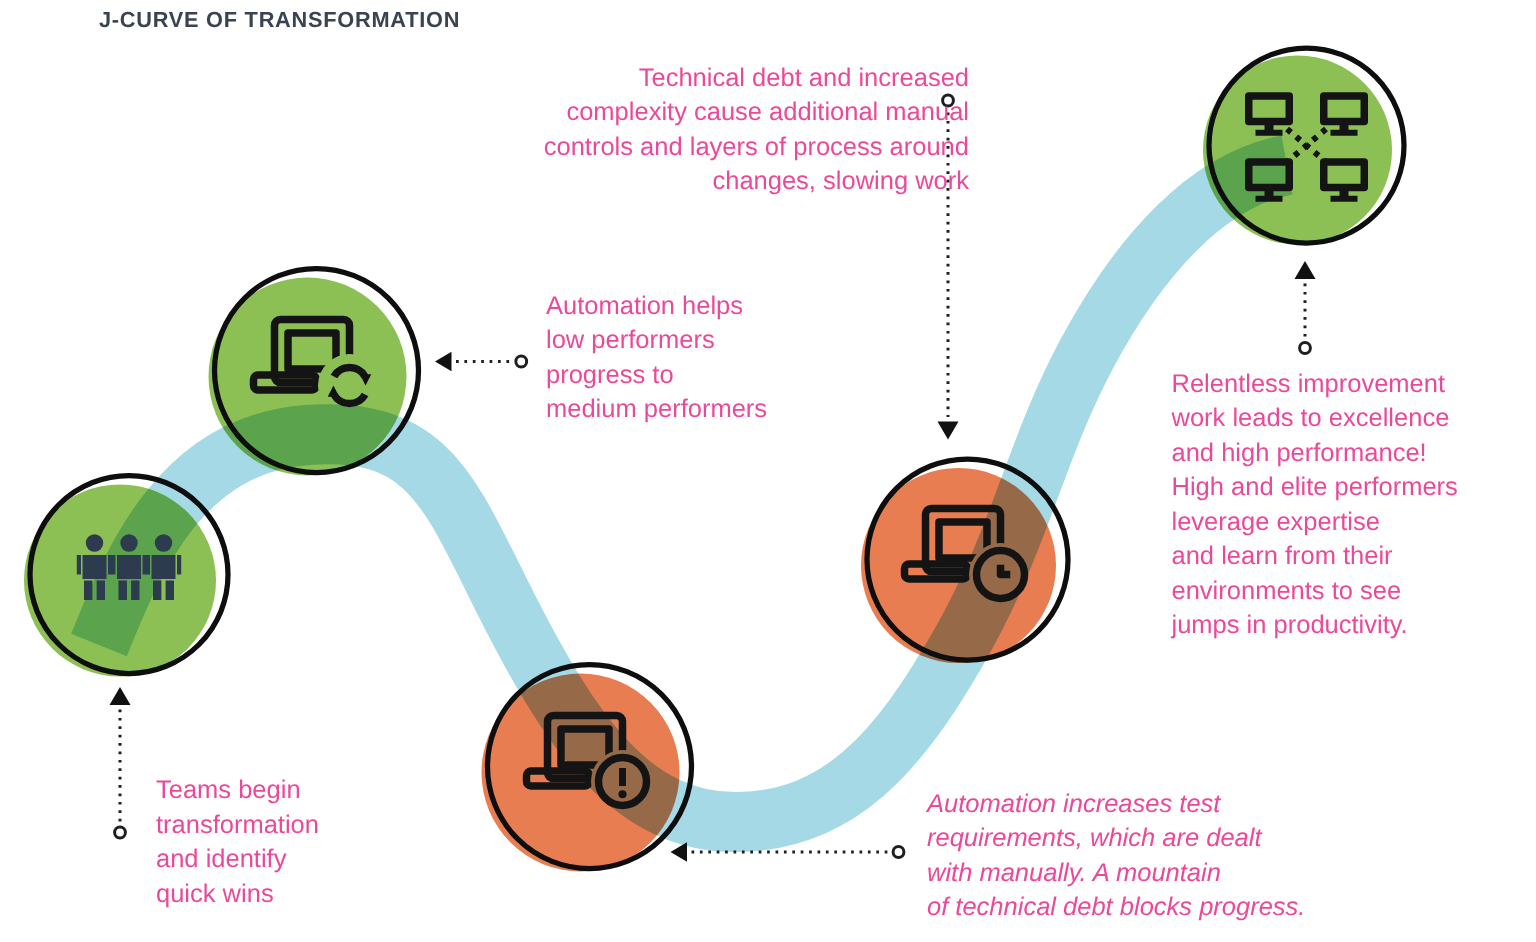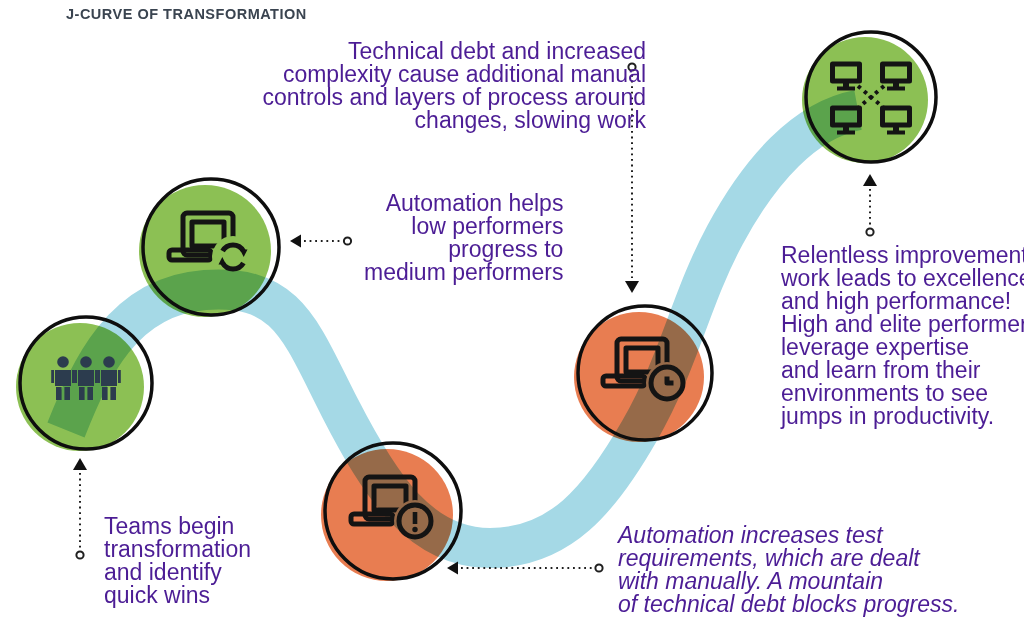--- a/index.html
+++ b/index.html
@@ -1,24 +1,24 @@
 <!DOCTYPE html>
 <html><head>
 <meta charset="utf-8">
 <style>
   html,body{margin:0;padding:0;background:#ffffff;}
   #canvas{position:relative;width:1024px;height:628px;background:#ffffff;overflow:hidden;
           font-family:"Liberation Sans", sans-serif;padding-left:36px;}
   #diagram-svg{position:absolute;left:0;top:0;}
   .title{position:absolute;left:66px;top:6px;font-size:14.5px;font-weight:bold;
          letter-spacing:.5px;color:#3a4450;}
-  .annotation{position:absolute;font-size:23px;line-height:23px;color:#4c1d95;
+  .annotation{position:absolute;font-size:17px;line-height:23px;color:#ec4899;
               white-space:pre-line;}
   .ann-technical-debt{right:414px;top:40px;text-align:right;}
-  .ann-automation-helps{left:364px;top:192px;text-align:right;}
+  .ann-automation-helps{left:364px;top:192px;}
   .ann-relentless{left:781px;top:244px;}
   .ann-teams-begin{left:104px;top:515px;}
   .ann-automation-increases{left:618px;top:524px;font-style:italic;}
   .node-fill{mix-blend-mode:multiply;}
   .outline{fill:none;stroke:#0e0e0e;stroke-width:3.5;}
   .lineicon{fill:none;stroke-width:5;stroke-linejoin:round;}
   .dotline{fill:none;stroke:#1f1f1f;stroke-width:2;stroke-dasharray:1.8 3.8;}
   .endcircle{fill:#ffffff;stroke:#1f1f1f;stroke-width:2;}
   .arrowhead{fill:#111111;stroke:none;}
 </style>

